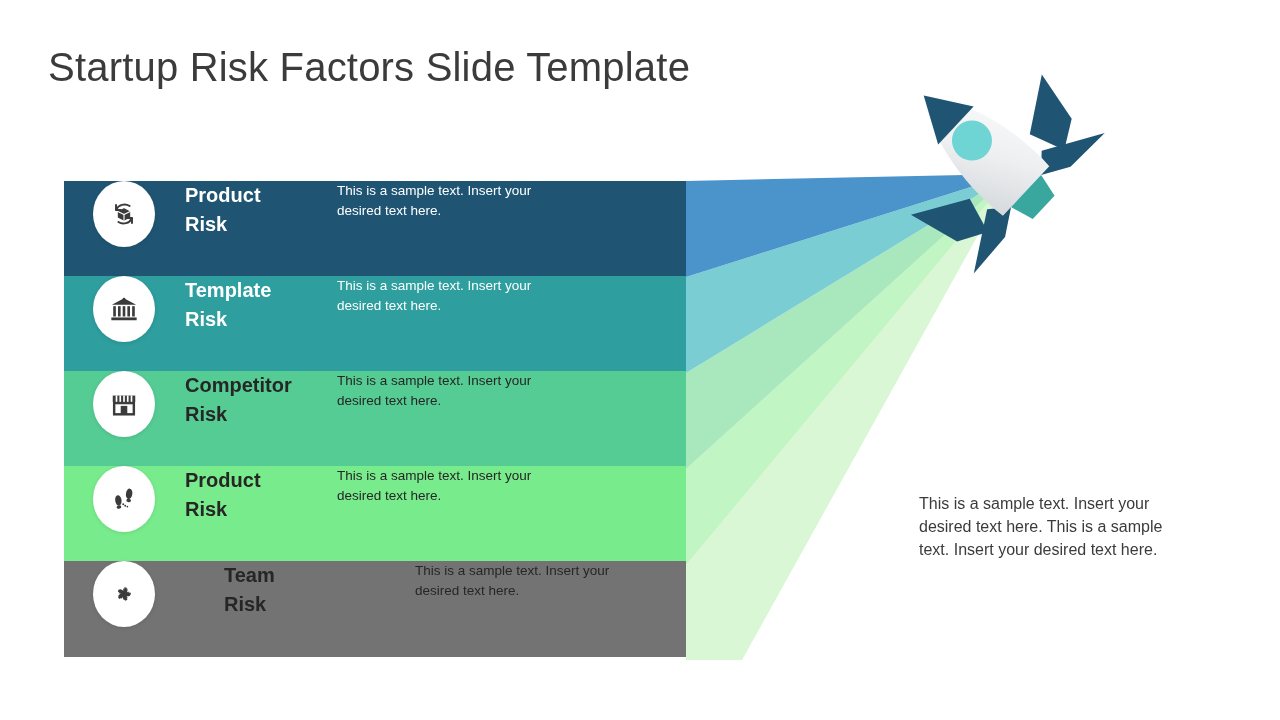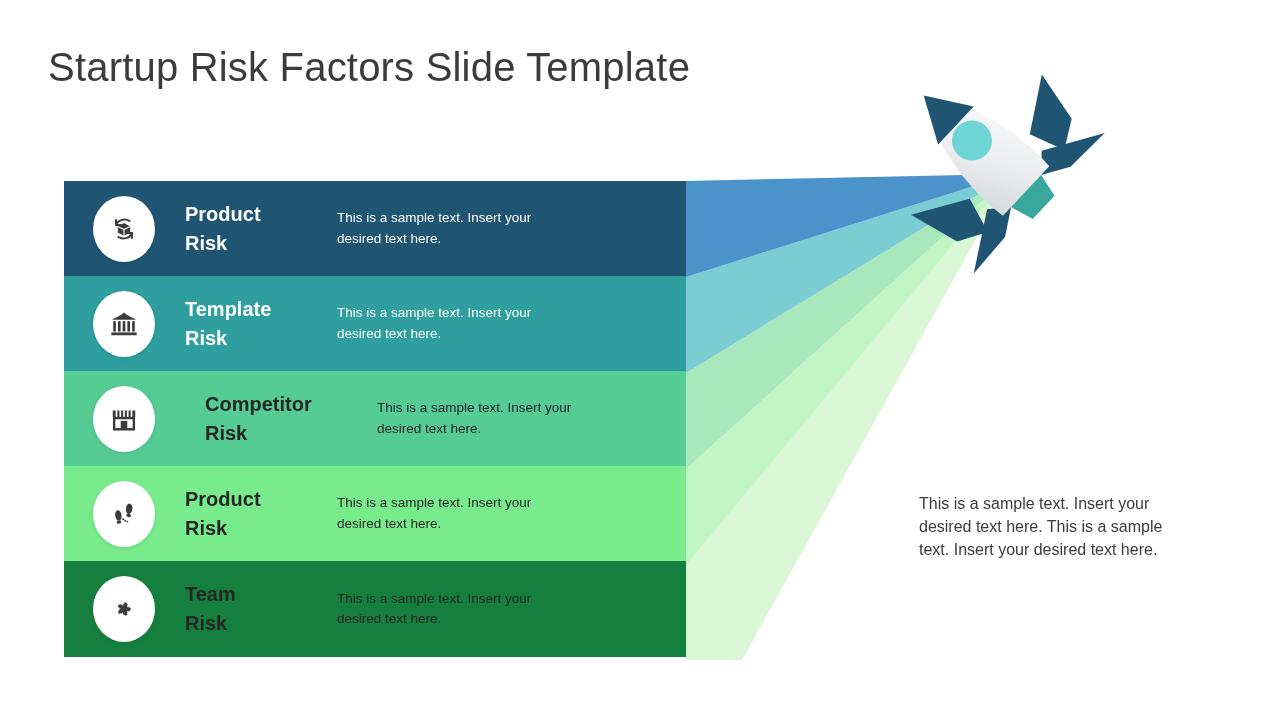--- a/index.html
+++ b/index.html
@@ -45,21 +45,20 @@
     left: 64px;
     top: 181px;
     width: 622px;
   }
   .risk-row {
     position: relative;
     height: 95px;
     width: 622px;
     box-sizing: border-box;
     display: flex;
-    align-items: center;
   }
   .risk-row.last {
     height: 96px;
   }
 
   .icon-badge {
     position: relative;
     flex: 0 0 auto;
     width: 62px;
     height: 66px;
@@ -193,21 +192,21 @@
         <rect x="2.5" y="25" width="27" height="3"></rect>
       </svg>
     </div>
     <div class="row-title">
       <span>Template</span><br>
       <span>Risk</span>
     </div>
     <div class="row-desc">This is a sample text.  Insert your desired text here.</div>
   </div>
 
-  <div class="risk-row dark-text" style="background:#55cc94;gap:20px;">
+  <div class="risk-row dark-text" style="background:#55cc94;">
     <div class="icon-badge">
       <svg viewBox="0 0 32 32">
 
         <path d="M4 7 h24 v7 h-24 z" fill="#3b3b3b"></path>
         <path d="M8 7 v7 M12 7 v7 M16 7 v7 M20 7 v7 M24 7 v7" stroke="#ffffff" stroke-width="1.8"></path>
 
         <rect x="5.5" y="15" width="21" height="12" fill="none" stroke="#3b3b3b" stroke-width="2.6"></rect>
 
         <rect x="12.5" y="18" width="7" height="9" fill="#3b3b3b"></rect>
       </svg>
@@ -234,21 +233,21 @@
         <circle cx="19.6" cy="24.1" r="0.9"></circle>
       </svg>
     </div>
     <div class="row-title">
       <span>Product</span><br>
       <span>Risk</span>
     </div>
     <div class="row-desc">This is a sample text.  Insert your desired text here.</div>
   </div>
 
-  <div class="risk-row dark-text last" style="background:#15803d;">
+  <div class="risk-row dark-text last" style="background:#737373;gap:39px;">
     <div class="icon-badge">
       <svg viewBox="0 0 32 32" fill="#3b3b3b">
         <g>
 
           <g transform="rotate(0 16 16)">
             <path d="M16 15.2 c-0.9-2.6-1.1-4.6-0.5-5.0 c0.6-0.4 0.9 0.7 1.2 2.0
                      c-0.1-1.7 0.1-2.9 0.8-2.9 c0.7 0 0.8 1.3 0.7 2.9
                      c0.3-1.3 0.8-2.3 1.3-1.9 c0.6 0.5 0.2 2.4-0.6 5.0 z"></path>
           </g>
           <g transform="rotate(72 16 16)">

